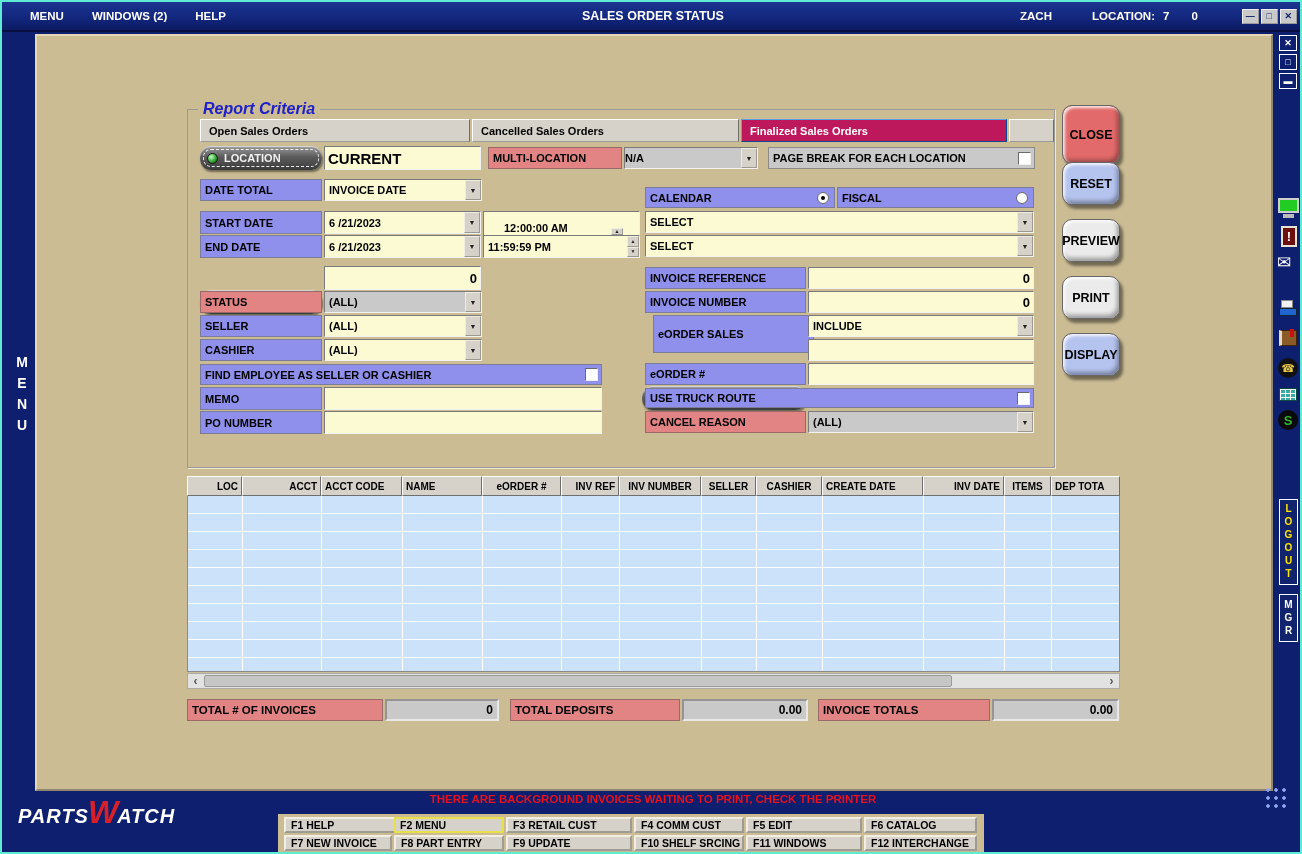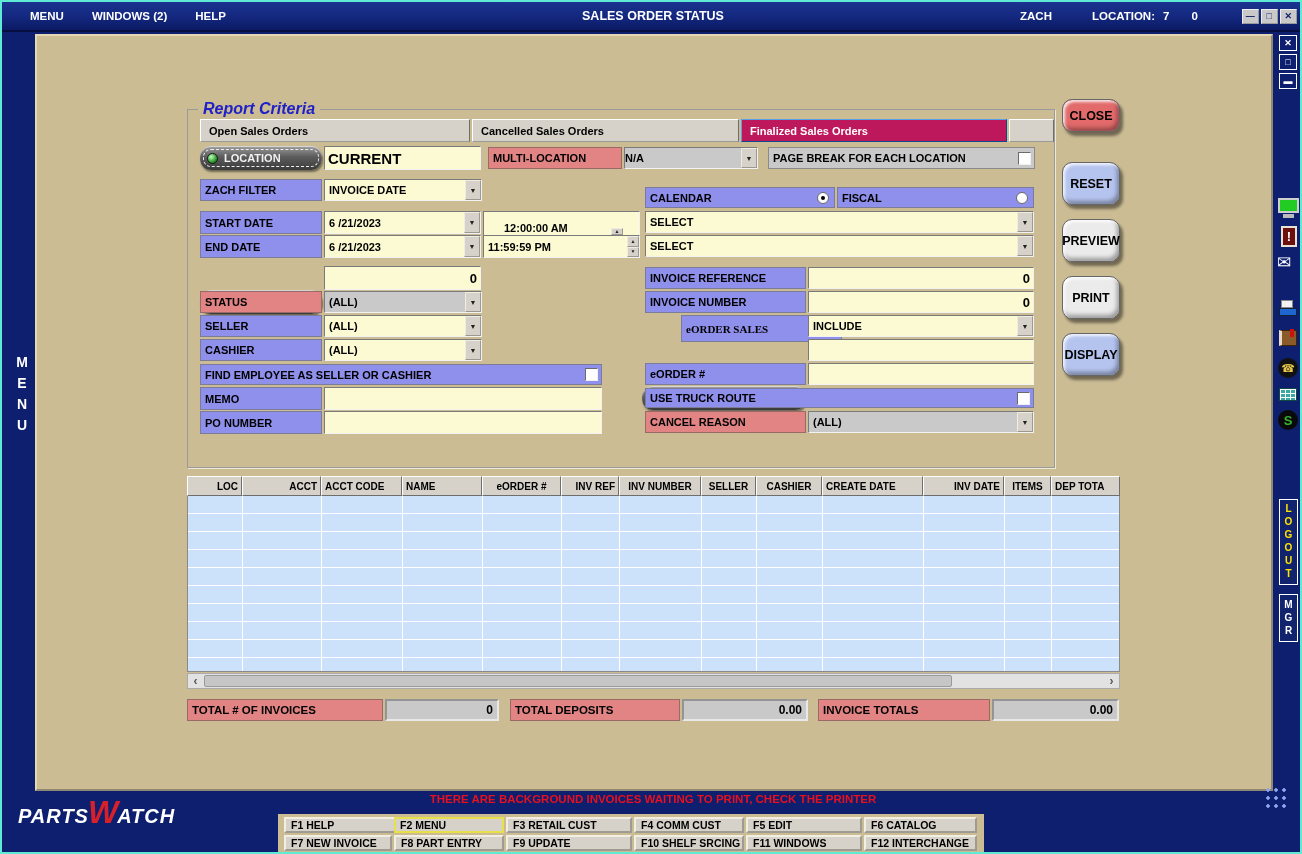--- a/index.html
+++ b/index.html
@@ -190,21 +190,21 @@
   <div class="abs lbl red" style="left:486px; top:145px; width:134px; height:22px;">MULTI-LOCATION</div>
   <div class="abs fld gray" style="left:622px; top:145px; width:134px; height:22px; padding:0;">
     <span style="">N/A</span>
     <span class="dd-btn">▼</span>
   </div>
   <div class="abs lbl gray" style="left:766px; top:145px; width:267px; height:22px;">
     <span>PAGE BREAK FOR EACH LOCATION</span>
     <span class="chk"></span>
   </div>
 
-  <div class="abs lbl" style="left:198px; top:177px; width:122px; height:22px;">ZACH FILTER</div>
+  <div class="abs lbl" style="left:198px; top:177px; width:122px; height:22px;">DATE TOTAL</div>
   <div class="abs fld" style="left:322px; top:177px; width:158px; height:22px; padding:0;">
     <span style="padding-left:4px;">INVOICE DATE</span>
     <span class="dd-btn">▼</span>
   </div>
   <div class="abs lbl" style="left:643px; top:185px; width:190px; height:21px;">
     <span>CALENDAR</span>
     <span class="radio on"></span>
   </div>
   <div class="abs lbl" style="left:835px; top:185px; width:197px; height:21px;">
     <span>FISCAL</span>
@@ -259,21 +259,21 @@
     <span class="dd-btn">▼</span>
   </div>
   <div class="abs lbl" style="left:643px; top:289px; width:161px; height:22px;">INVOICE NUMBER</div>
   <div class="abs fld right" style="left:806px; top:289px; width:226px; height:22px; font-size:13px;">0</div>
 
   <div class="abs lbl" style="left:198px; top:313px; width:122px; height:22px;">SELLER</div>
   <div class="abs fld" style="left:322px; top:313px; width:158px; height:22px; padding:0;">
     <span style="padding-left:4px;">(ALL)</span>
     <span class="dd-btn">▼</span>
   </div>
-  <div class="abs lbl" style="left:679px; top:313px; width:161px; height:27px;font-family:Liberation Serif, serif;">eORDER SALES</div>
+  <div class="abs lbl" style="left:651px; top:313px; width:161px; height:38px;">eORDER SALES</div>
   <div class="abs fld" style="left:806px; top:313px; width:226px; height:22px; padding:0;">
     <span style="padding-left:4px;">INCLUDE</span>
     <span class="dd-btn">▼</span>
   </div>
 
   <div class="abs lbl" style="left:198px; top:337px; width:122px; height:22px;">CASHIER</div>
   <div class="abs fld" style="left:322px; top:337px; width:158px; height:22px; padding:0;">
     <span style="padding-left:4px;">(ALL)</span>
     <span class="dd-btn">▼</span>
   </div>
@@ -307,21 +307,21 @@
 
   <div class="abs pill" style="left:198px; top:441px; width:133px; height:22px;">
     <span class="led"></span>
     <span>PRINT INVOICES</span>
   </div>
   <div class="abs pill" style="left:338px; top:441px; width:127px; height:22px;">
     <span class="led"></span>
     <span>SEND INVOICES</span>
   </div>
 
-  <div class="abs keycap red" style="left:1060px; top:97px; width:58px; height:33px;">CLOSE</div>
+  <div class="abs keycap red" style="left:1060px; top:103px; width:58px; height:59px;">CLOSE</div>
   <div class="abs keycap blue" style="left:1060px; top:160px; width:58px; height:43px;">RESET</div>
   <div class="abs keycap white" style="left:1060px; top:217px; width:58px; height:43px;">PREVIEW</div>
   <div class="abs keycap white" style="left:1060px; top:274px; width:58px; height:43px;">PRINT</div>
   <div class="abs keycap blue" style="left:1060px; top:331px; width:58px; height:43px;">DISPLAY</div>
 
   <div class="abs" style="left:185px; top:474px; width:933px; height:20px; white-space:nowrap; font-size:0;">
     <span class="hdr-cell r" style="width:55px;">LOC</span>
     <span class="hdr-cell r" style="width:79px;">ACCT</span>
     <span class="hdr-cell" style="width:81px;">ACCT CODE</span>
     <span class="hdr-cell" style="width:80px;">NAME</span>

